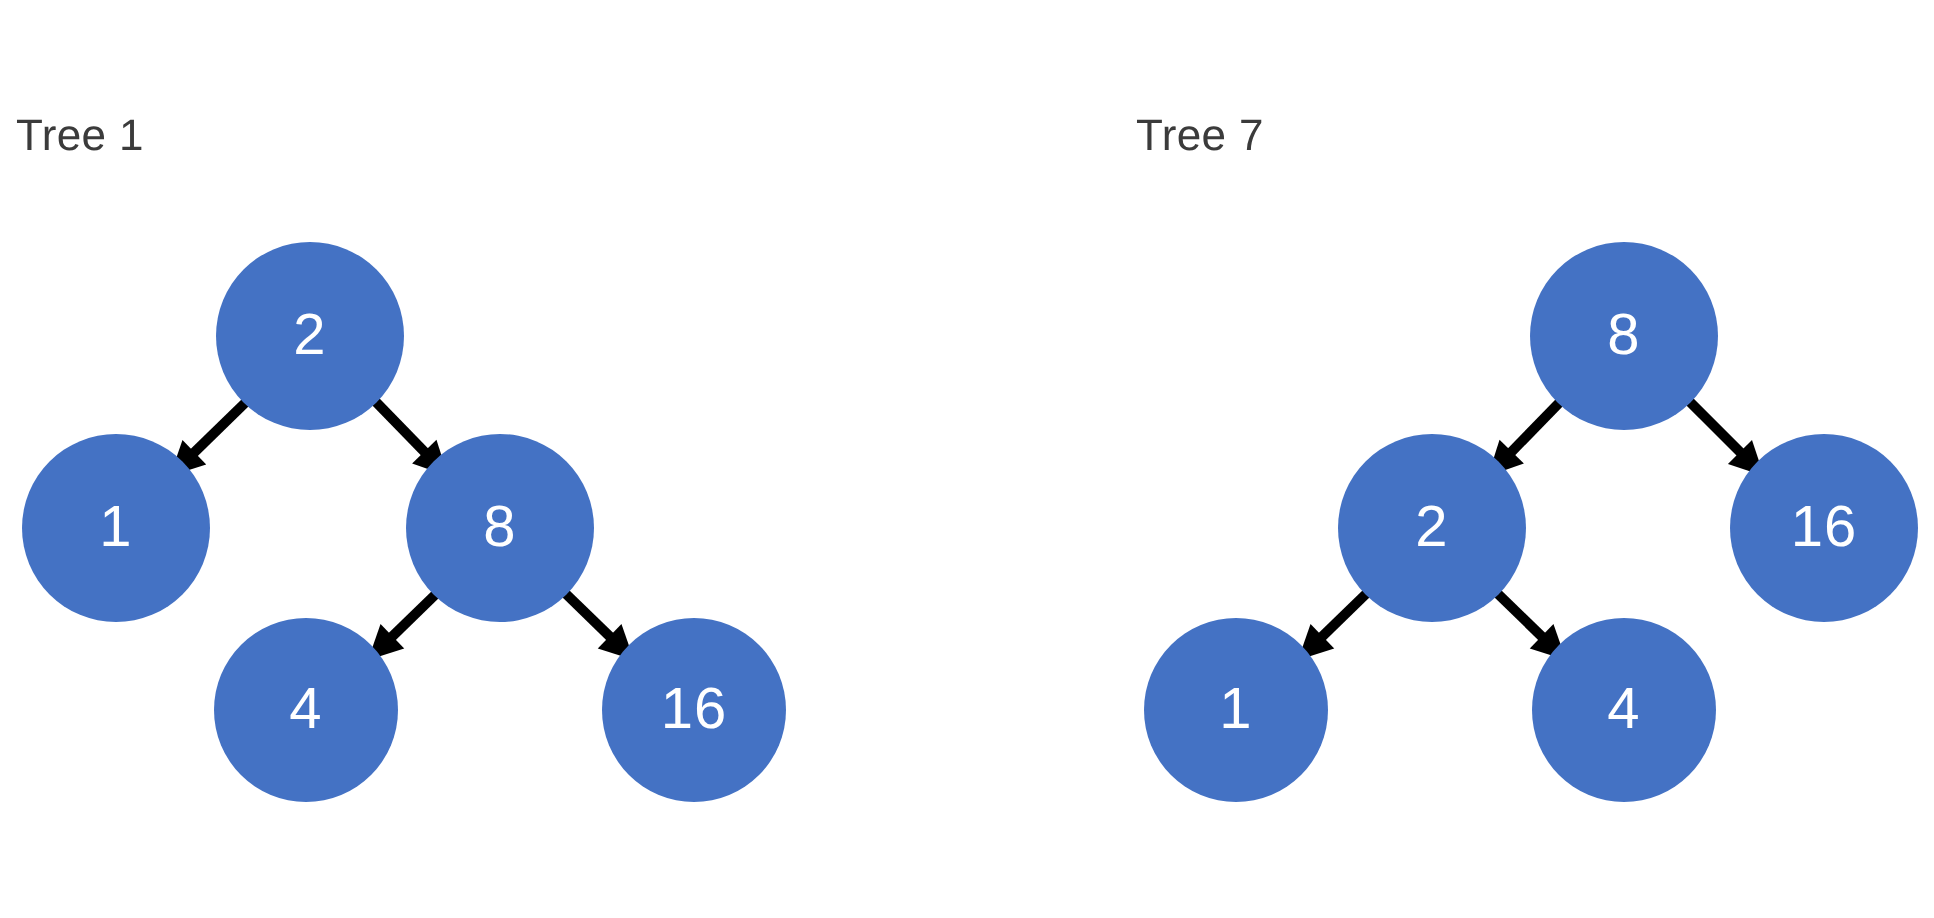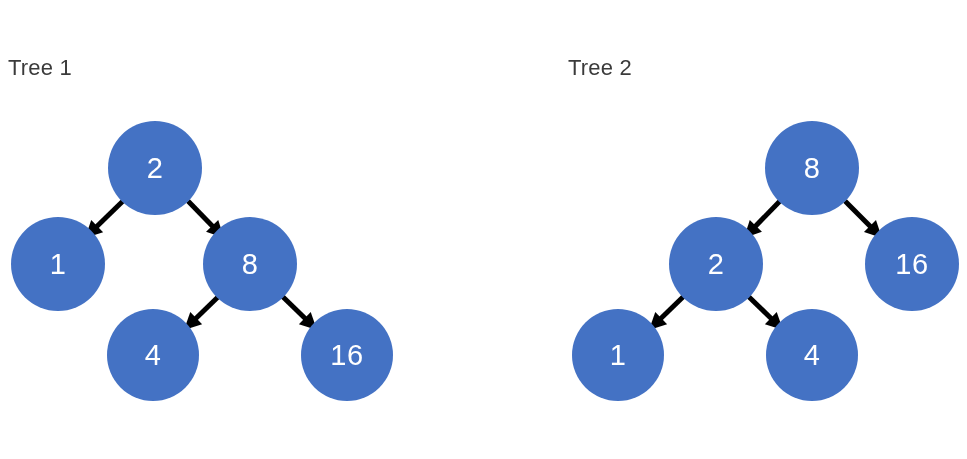--- a/index.html
+++ b/index.html
@@ -66,21 +66,21 @@
     overflow: visible;
   }
 </style>
 </head>
 <body>
 
 <div class="canvas">
 
   <div class="tree-title" id="title-tree-1">Tree 1</div>
 
-  <div class="tree-title" id="title-tree-2">Tree 2</div>
+  <div class="tree-title" id="title-tree-2">Tree 7</div>
 
   <svg class="edges" id="edge-layer" viewBox="0 0 967 459" xmlns="http://www.w3.org/2000/svg">
       <g>
         <line x1="123" y1="201" x2="95.74706782157182" y2="227.53574975268006" stroke="#000000" stroke-width="5" stroke-linecap="butt"></line>
         <polygon points="85,238 91.25026839096677,220.05051128748002 103.10975200459603,232.23052148526145" fill="#000000"></polygon>
       </g>
       <g>
         <line x1="188" y1="201" x2="213.5396756029482" y2="227.24911103636342" stroke="#000000" stroke-width="5" stroke-linecap="butt"></line>
         <polygon points="224,238 206.0527952706139,231.74317633287455 218.2371360960687,219.88814201621585" fill="#000000"></polygon>
       </g>

